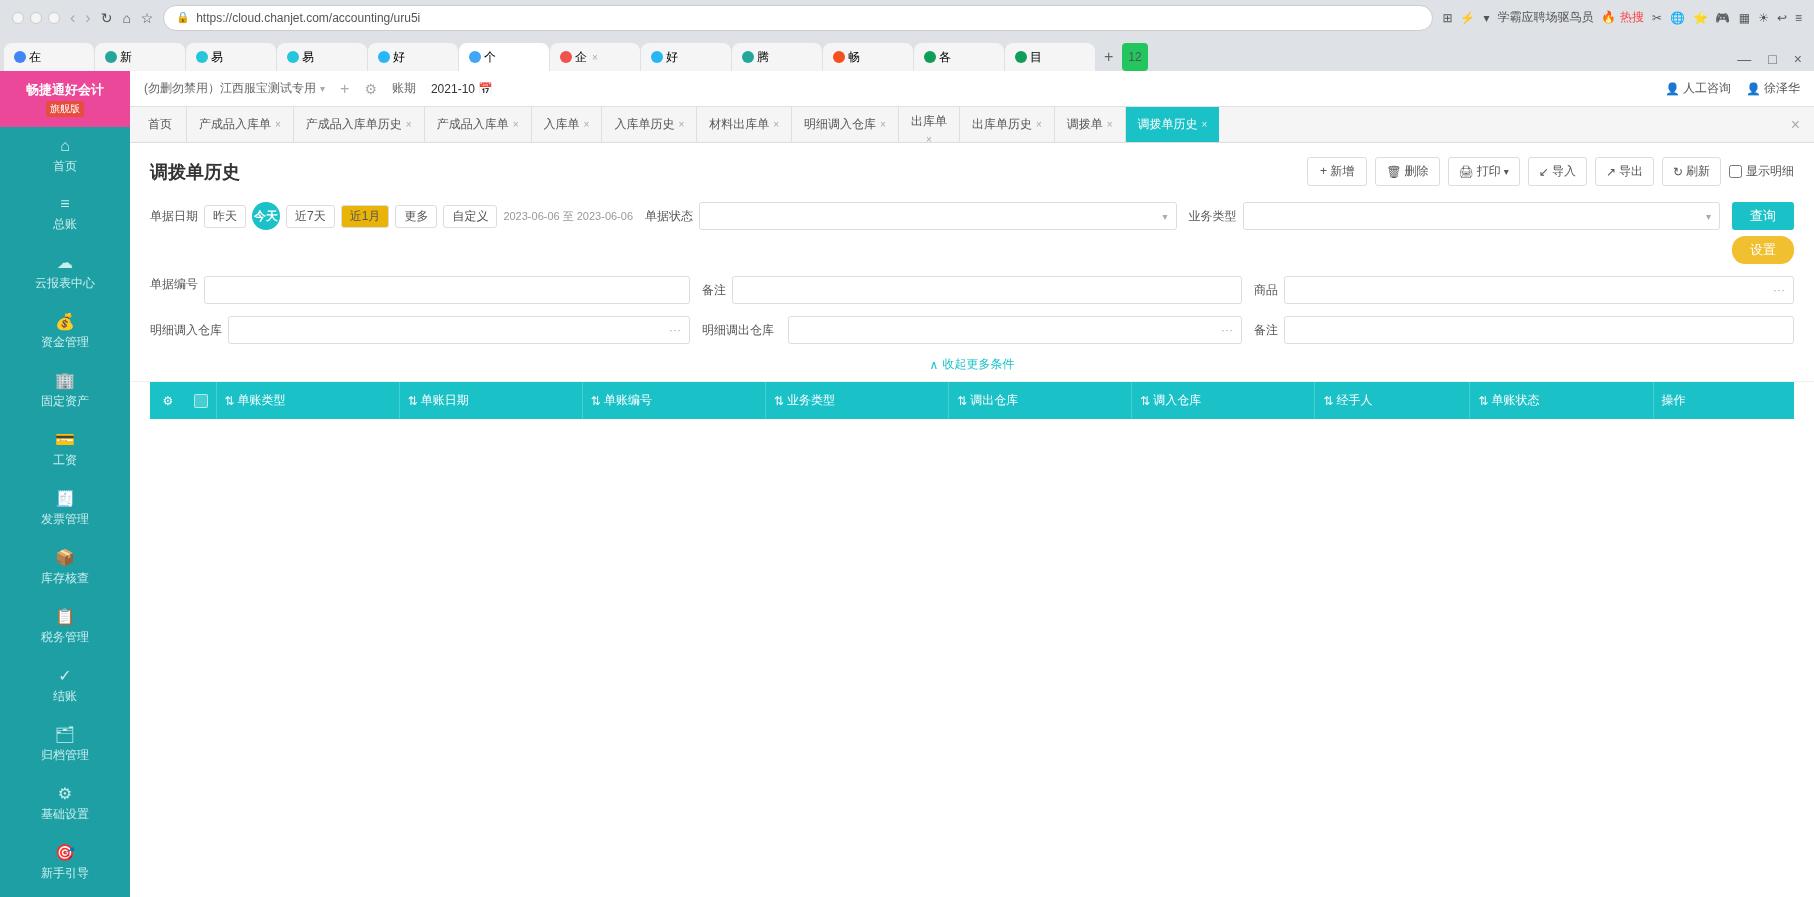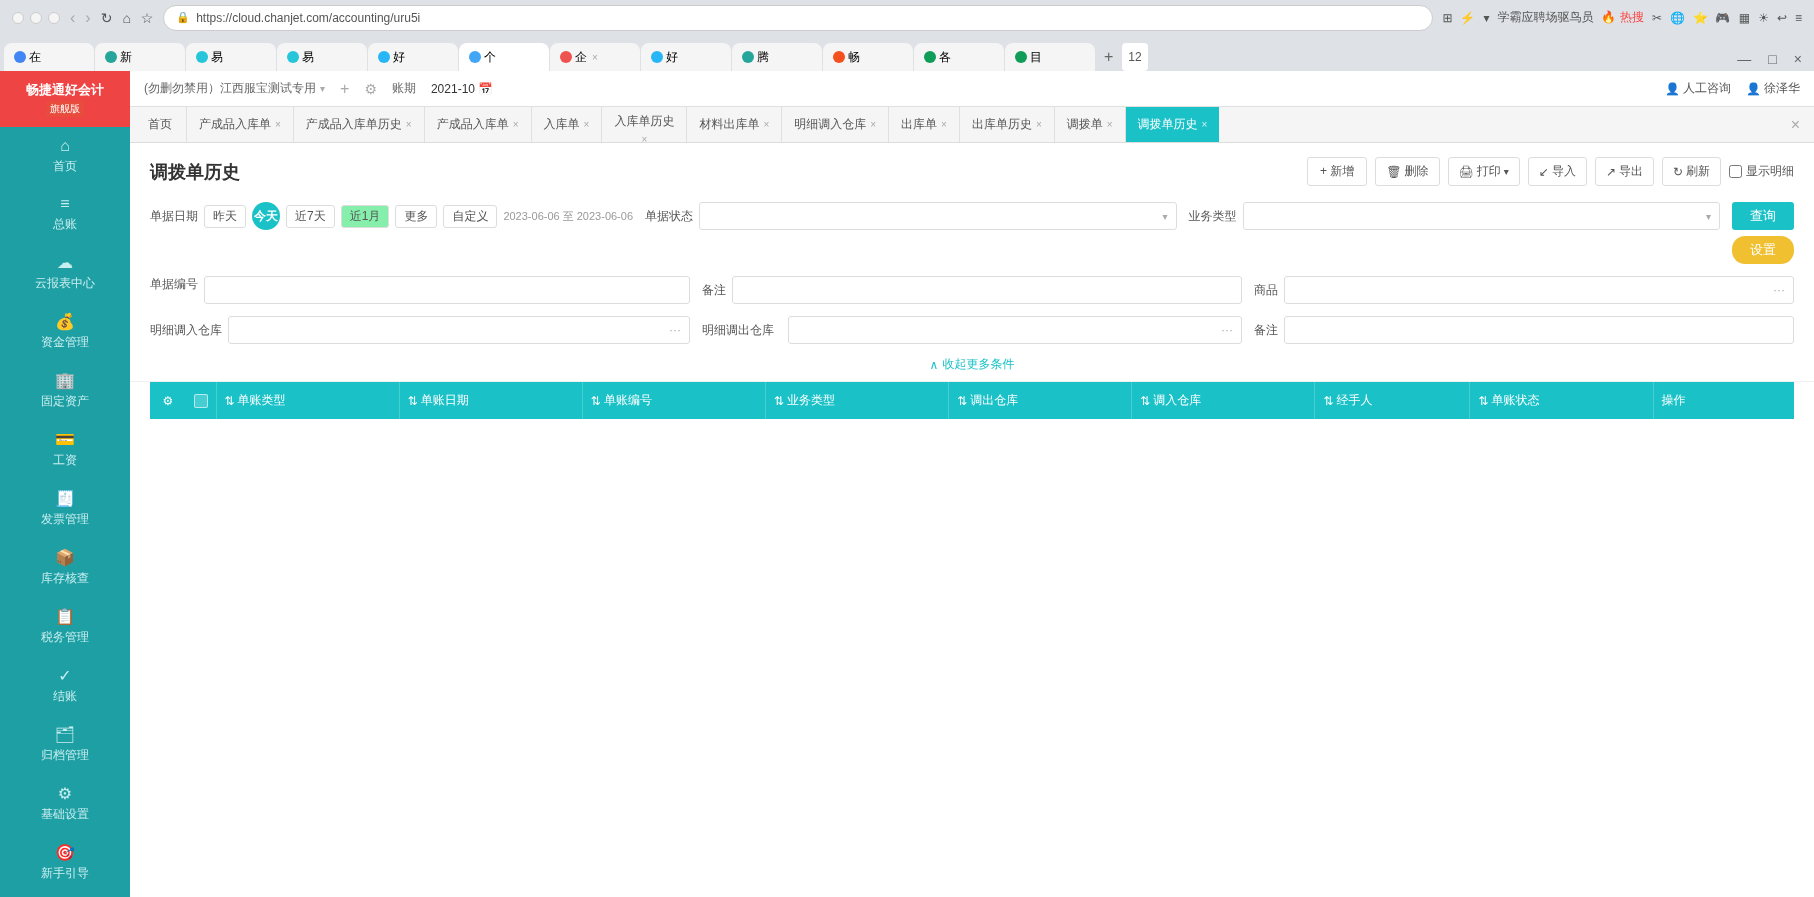--- a/index.html
+++ b/index.html
@@ -84,31 +84,31 @@
   </div>
   <div style="background:#f5f5f5;border-radius:8px 8px 0 0;padding:4px 10px;font-size:12px;display:flex;align-items:center;gap:3px;height:28px;min-width:90px;">
     <div style="width:12px;height:12px;background:#0f9d58;border-radius:50%;flex-shrink:0;"></div>
     <span>各</span>
   </div>
   <div style="background:#f5f5f5;border-radius:8px 8px 0 0;padding:4px 10px;font-size:12px;display:flex;align-items:center;gap:3px;height:28px;min-width:90px;">
     <div style="width:12px;height:12px;background:#0f9d58;border-radius:50%;flex-shrink:0;"></div>
     <span>目</span>
   </div>
   <div style="padding:4px 8px;font-size:16px;color:#666;cursor:pointer;height:28px;display:flex;align-items:center;">+</div>
-  <div style="background:#ffffff;border-radius:4px;padding:2px 6px;font-size:12px;color:#555;height:28px;display:flex;align-items:center;">12</div>
+  <div style="background:#22c55e;border-radius:4px;padding:2px 6px;font-size:12px;color:#555;height:28px;display:flex;align-items:center;">12</div>
   <div style="flex:1;"></div>
   <div style="padding:4px 8px;font-size:14px;color:#666;cursor:pointer;">—</div>
   <div style="padding:4px 8px;font-size:14px;color:#666;cursor:pointer;">□</div>
   <div style="padding:4px 8px;font-size:14px;color:#666;cursor:pointer;">×</div>
 </div>
 
 <div style="display:flex; height:calc(897px - 71px);">
 
   <div style="width:130px;background:#1e9fa3;flex-shrink:0;display:flex;flex-direction:column;align-items:center;">
-    <div style="width:100%;background:#ef4444;padding:10px 15px;text-align:center;color:#fff;">
+    <div style="width:100%;background:#ec4899;padding:10px 15px;text-align:center;color:#fff;">
       <div style="font-size:13px;font-weight:bold;">畅捷通好会计</div>
       <div style="font-size:10px;color:#a0dde0;margin-top:2px;background:#e74c3c;color:#fff;display:inline-block;padding:1px 4px;border-radius:2px;">旗舰版</div>
     </div>
 
     <div style="width:100%;padding:10px 0;display:flex;flex-direction:column;align-items:center;gap:3px;cursor:pointer;color:#c8eef0;font-size:12px;">
       <span style="font-size:16px;">⌂</span>
       <span>首页</span>
     </div>
     <div style="width:100%;padding:10px 0;display:flex;flex-direction:column;align-items:center;gap:3px;cursor:pointer;color:#c8eef0;font-size:12px;">
       <span style="font-size:16px;">≡</span>
@@ -202,33 +202,33 @@
         <span style="color:#aaa;font-size:10px;">×</span>
       </div>
       <div style="padding:6px 12px;font-size:12px;color:#555;cursor:pointer;white-space:nowrap;display:flex;align-items:center;gap:4px;height:100%;border-right:1px solid #e0e0e0;">
         <span>产成品入库单</span>
         <span style="color:#aaa;font-size:10px;">×</span>
       </div>
       <div style="padding:6px 12px;font-size:12px;color:#555;cursor:pointer;white-space:nowrap;display:flex;align-items:center;gap:4px;height:100%;border-right:1px solid #e0e0e0;">
         <span>入库单</span>
         <span style="color:#aaa;font-size:10px;">×</span>
       </div>
+      <div style="padding:6px 12px;font-size:12px;color:#555;cursor:pointer;white-space:nowrap;display:flex;align-items:center;gap:4px;height:100%;border-right:1px solid #e0e0e0;">
+        <span>入库单历史</span>
+        <span style="color:#aaa;font-size:10px;">×</span>
+      </div>
+      <div style="padding:6px 12px;font-size:12px;color:#555;cursor:pointer;white-space:nowrap;display:flex;align-items:center;gap:4px;height:100%;border-right:1px solid #e0e0e0;">
+        <span>材料出库单</span>
+        <span style="color:#aaa;font-size:10px;">×</span>
+      </div>
+      <div style="padding:6px 12px;font-size:12px;color:#555;cursor:pointer;white-space:nowrap;display:flex;align-items:center;gap:4px;height:100%;border-right:1px solid #e0e0e0;">
+        <span>明细调入仓库</span>
+        <span style="color:#aaa;font-size:10px;">×</span>
+      </div>
       <div style="padding:6px 12px;font-size:12px;color:#555;cursor:pointer;white-space:nowrap;display:flex;align-items:center;gap:4px;height:100%;border-right:1px solid #e0e0e0;flex-direction:column;">
-        <span>入库单历史</span>
-        <span style="color:#aaa;font-size:10px;">×</span>
-      </div>
-      <div style="padding:6px 12px;font-size:12px;color:#555;cursor:pointer;white-space:nowrap;display:flex;align-items:center;gap:4px;height:100%;border-right:1px solid #e0e0e0;">
-        <span>材料出库单</span>
-        <span style="color:#aaa;font-size:10px;">×</span>
-      </div>
-      <div style="padding:6px 12px;font-size:12px;color:#555;cursor:pointer;white-space:nowrap;display:flex;align-items:center;gap:4px;height:100%;border-right:1px solid #e0e0e0;">
-        <span>明细调入仓库</span>
-        <span style="color:#aaa;font-size:10px;">×</span>
-      </div>
-      <div style="padding:6px 12px;font-size:12px;color:#555;cursor:pointer;white-space:nowrap;display:flex;align-items:center;gap:4px;height:100%;border-right:1px solid #e0e0e0;">
         <span>出库单</span>
         <span style="color:#aaa;font-size:10px;">×</span>
       </div>
       <div style="padding:6px 12px;font-size:12px;color:#555;cursor:pointer;white-space:nowrap;display:flex;align-items:center;gap:4px;height:100%;border-right:1px solid #e0e0e0;">
         <span>出库单历史</span>
         <span style="color:#aaa;font-size:10px;">×</span>
       </div>
       <div style="padding:6px 12px;font-size:12px;color:#555;cursor:pointer;white-space:nowrap;display:flex;align-items:center;gap:4px;height:100%;border-right:1px solid #e0e0e0;">
         <span>调拨单</span>
         <span style="color:#aaa;font-size:10px;">×</span>
@@ -277,21 +277,21 @@
 
       <div style="padding:8px 20px 0;border-bottom:1px solid #f0f0f0;">
 
         <div style="display:flex;align-items:flex-start;gap:12px;margin-bottom:12px;">
 
           <div style="display:flex;align-items:center;gap:6px;flex-shrink:0;justify-content:flex-end;">
             <span style="font-size:12px;color:#555;white-space:nowrap;">单据日期</span>
             <button style="padding:2px 8px;border:1px solid #ddd;border-radius:3px;cursor:pointer;font-size:12px;color:#555;background:#fff;">昨天</button>
             <div style="width:28px;height:28px;background:#1ac2c8;color:#fff;border-radius:50%;display:flex;align-items:center;justify-content:center;font-size:12px;cursor:pointer;font-weight:bold;">今天</div>
             <button style="padding:2px 8px;border:1px solid #ddd;border-radius:3px;cursor:pointer;font-size:12px;color:#555;background:#fff;">近7天</button>
-            <button style="padding:2px 8px;border:1px solid #ddd;border-radius:3px;cursor:pointer;font-size:12px;color:#555;background:#86efac;">近1月</button>
+            <button style="padding:2px 8px;border:1px solid #ddd;border-radius:3px;cursor:pointer;font-size:12px;color:#555;background:#eab308;">近1月</button>
             <button style="padding:2px 8px;border:1px solid #ddd;border-radius:3px;cursor:pointer;font-size:12px;color:#555;background:#fff;">更多</button>
             <button style="padding:2px 8px;border:1px solid #ddd;border-radius:3px;cursor:pointer;font-size:12px;color:#555;background:#fff;">自定义</button>
             <span style="font-size:11px;color:#999;">2023-06-06 至 2023-06-06</span>
           </div>
 
           <div style="display:flex;align-items:center;gap:6px;flex:1;">
             <span style="font-size:12px;color:#555;white-space:nowrap;">单据状态</span>
             <div style="border:1px solid #ddd;border-radius:3px;padding:4px 8px;font-size:12px;flex:1;display:flex;align-items:center;justify-content:space-between;cursor:pointer;background:#fff;color:#999;height:28px;">
               <span></span>
               <span style="font-size:10px;color:#aaa;">▾</span>

